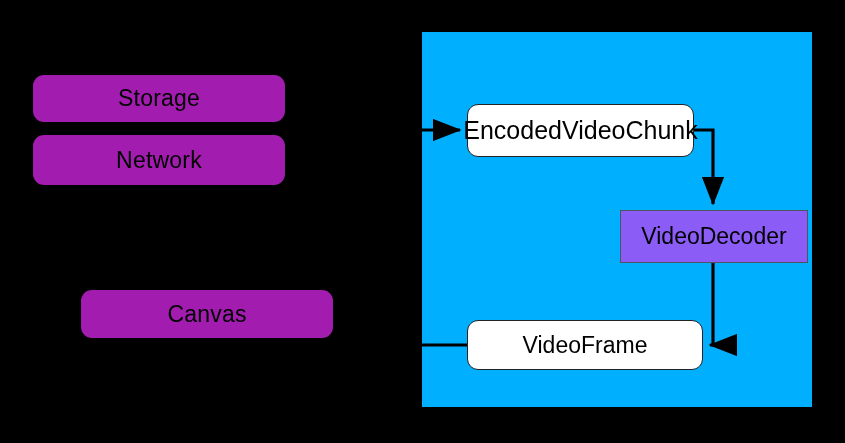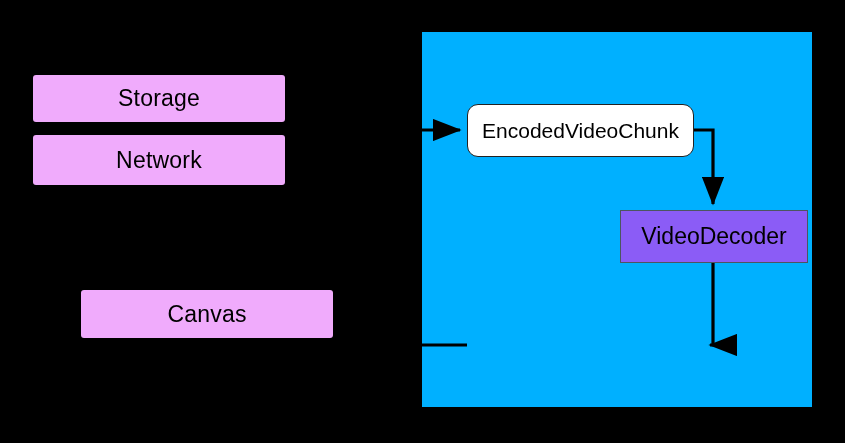--- a/index.html
+++ b/index.html
@@ -13,22 +13,22 @@
   }
   #canvas {
     position: relative;
     width: 845px;
     height: 443px;
     background: #000000;
     overflow: hidden;
   }
   .src-box {
     position: absolute;
-    background: #f0abfc;
-    border-radius: 3px;
+    background: #a21caf;
+    border-radius: 11px;
     color: #000000;
     display: flex;
     align-items: center;
     justify-content: center;
     font-size: 23px;
     font-family: "Liberation Sans", sans-serif;
     letter-spacing: 0.2px;
     white-space: nowrap;
     box-sizing: border-box;
   }
@@ -50,21 +50,21 @@
     align-items: center;
     justify-content: center;
     color: #000000;
     font-family: "Liberation Sans", sans-serif;
     white-space: nowrap;
   }
   .node-chunk {
     background: #ffffff;
     border: 1.6px solid #222222;
     border-radius: 11px;
-    font-size: 21px;
+    font-size: 25px;
   }
   .node-frame {
     background: #ffffff;
     border: 1.6px solid #222222;
     border-radius: 11px;
     font-size: 23px;
   }
   .node-decoder {
     background: #8b5cf6;
     border: 1.6px solid #4d5560;
@@ -100,20 +100,23 @@
   <div id="blue-region"></div>
 
   <div class="node node-chunk" style="left:467px; top:104px; width:227px; height:53px;">
     <span>EncodedVideoChunk</span>
   </div>
 
   <div class="node node-decoder" style="left:620px; top:210px; width:188px; height:53px;">
     <span>VideoDecoder</span>
   </div>
 
+  <div class="node node-frame" style="left:467px; top:320px; width:236px; height:50px;">
+    <span>VideoFrame</span>
+  </div>
 
   <svg id="edges" viewBox="0 0 845 443">
     <defs>
       <marker id="arrowhead" markerWidth="9" markerHeight="7" refX="8.5" refY="3.5" orient="auto" markerUnits="strokeWidth">
         <polygon points="0 0, 9 3.5, 0 7" fill="#000000"></polygon>
       </marker>
     </defs>
 
     <path d="M 422 130 L 460 130" stroke="#000000" stroke-width="3.2" fill="none" marker-end="url(#arrowhead)"></path>
 

